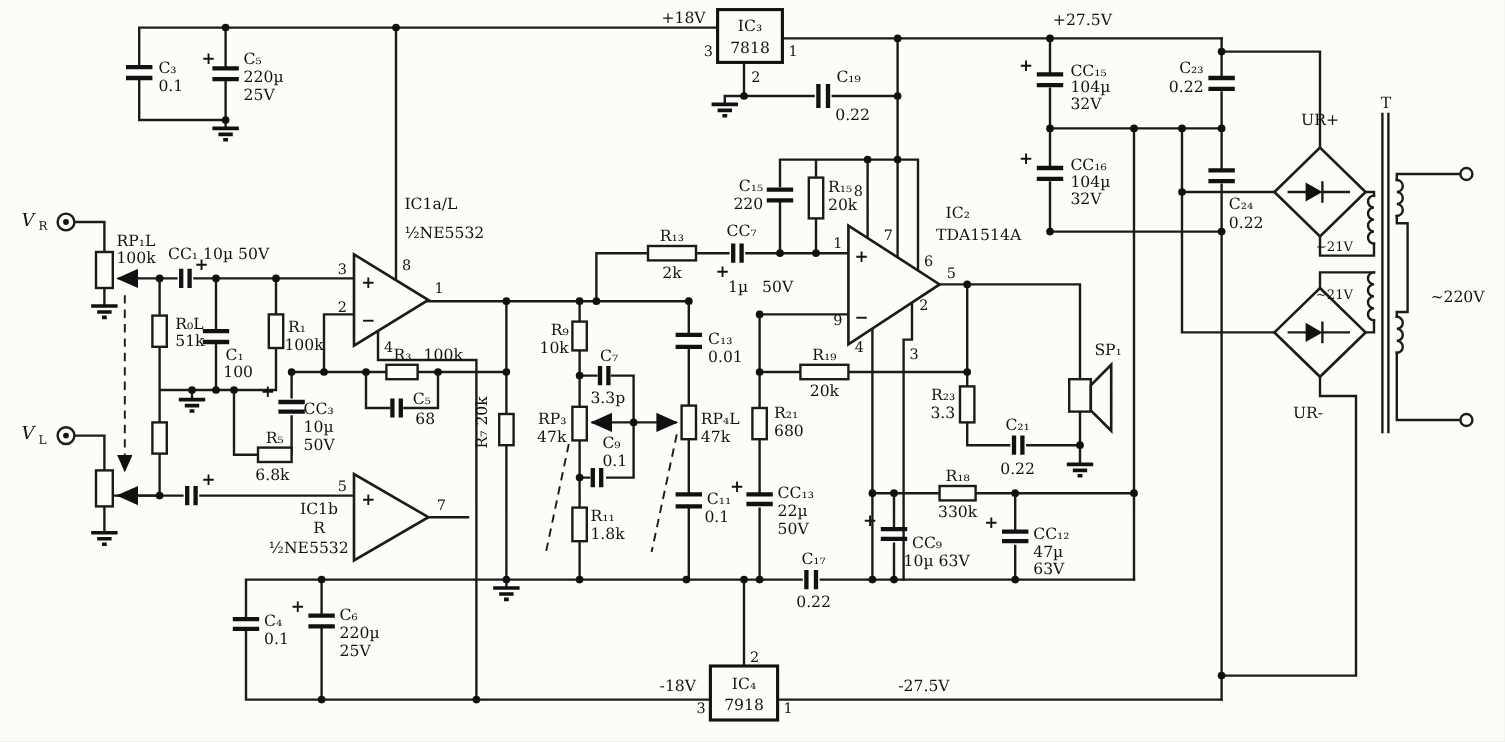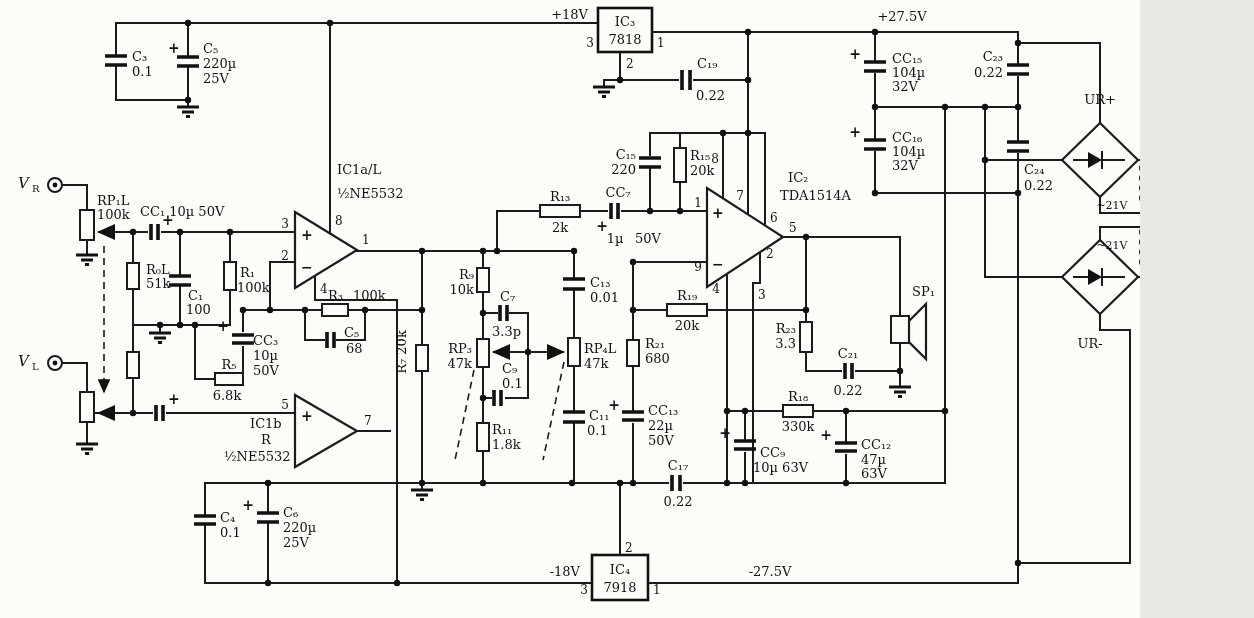--- a/index.html
+++ b/index.html
@@ -1,16 +1,16 @@
 <!DOCTYPE html>
 <html><head>
 <meta charset="utf-8">
 <style>
   html,body{margin:0;padding:0;background:#e8e8e4;}
-  #stage{width:1140px;height:618px;background:#fcfcf9;position:relative;overflow:hidden;}
+  #stage{width:1254px;height:618px;background:#fcfcf9;position:relative;overflow:hidden;}
   svg{display:block;}
   .w{stroke:#1b1b1b;stroke-width:2;fill:none;stroke-linecap:square;}
   .plate{stroke:#111;stroke-width:3.6;fill:none;stroke-linecap:butt;}
   .body{fill:#fcfcf9;stroke:#1b1b1b;stroke-width:2;}
   .box{fill:#fcfcf9;stroke:#111;stroke-width:2.6;}
   .tri{fill:#fcfcf9;stroke:#1b1b1b;stroke-width:2.2;}
   .dash{stroke:#1b1b1b;stroke-width:1.6;fill:none;stroke-dasharray:7 5;}
   .jd{fill:#111;stroke:none;}
   .gnd{stroke:#111;stroke-width:3;fill:none;}
   text{font-family:"DejaVu Serif",serif;fill:#121212;}

